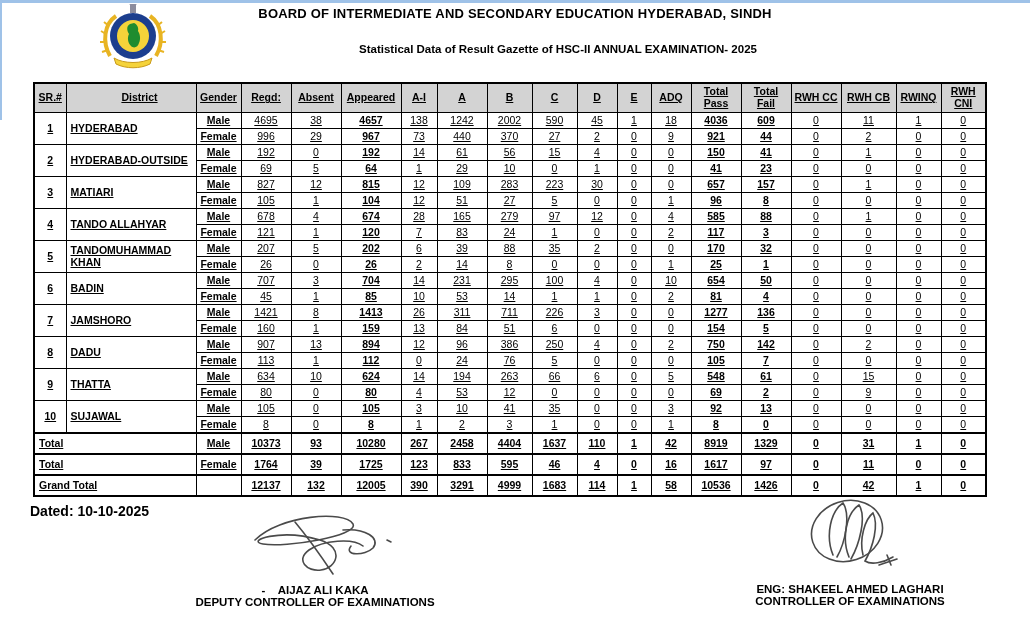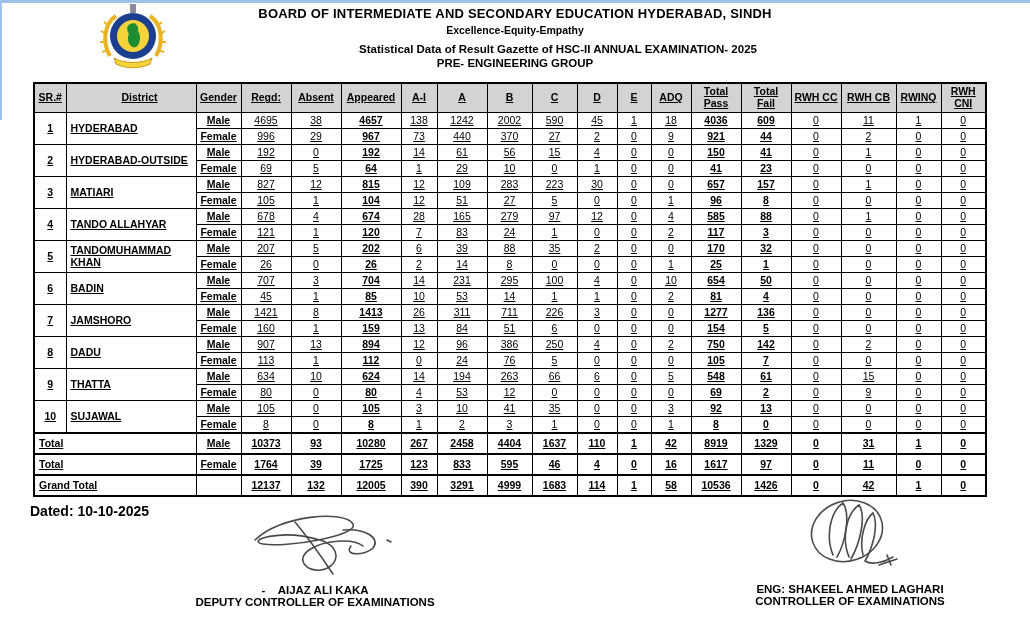--- a/index.html
+++ b/index.html
@@ -76,23 +76,21 @@
     <path d="M29 1 L33 -2 L37 1 Z" fill="#8c8c9e"></path>
 
     <circle cx="33" cy="32" r="23" fill="#1c3e8e"></circle>
     <circle cx="33" cy="32" r="16" fill="#f5d33a"></circle>
 
     <path d="M30 20 C26 22 27 27 29 30 C27 34 28 39 31 42 C34 45 38 43 39 39 C41 35 40 30 38 27 C39 24 37 20 34 19 Z" fill="#1f8c2f"></path>
 
     <path d="M14 54 C24 60 42 60 52 54 L50 60 C40 65 26 65 16 60 Z" fill="#f5d33a" stroke="#c99a1a" stroke-width="1"></path>
   </svg>
   <div class="hdr-line1">BOARD OF INTERMEDIATE AND SECONDARY EDUCATION HYDERABAD, SINDH</div>
-  <div class="hdr-line2">Excellence-Equity-Empathy</div>
   <div class="hdr-line3">Statistical Data of Result Gazette of HSC-II ANNUAL EXAMINATION- 2025</div>
-  <div class="hdr-line4">PRE- ENGINEERING GROUP</div>
 </div>
 
 <div class="tbl-wrap">
   <table>
     <colgroup>
       <col style="width:32px">
         <col style="width:130px">
         <col style="width:45px">
       <col style="width:50px">
         <col style="width:50px">

